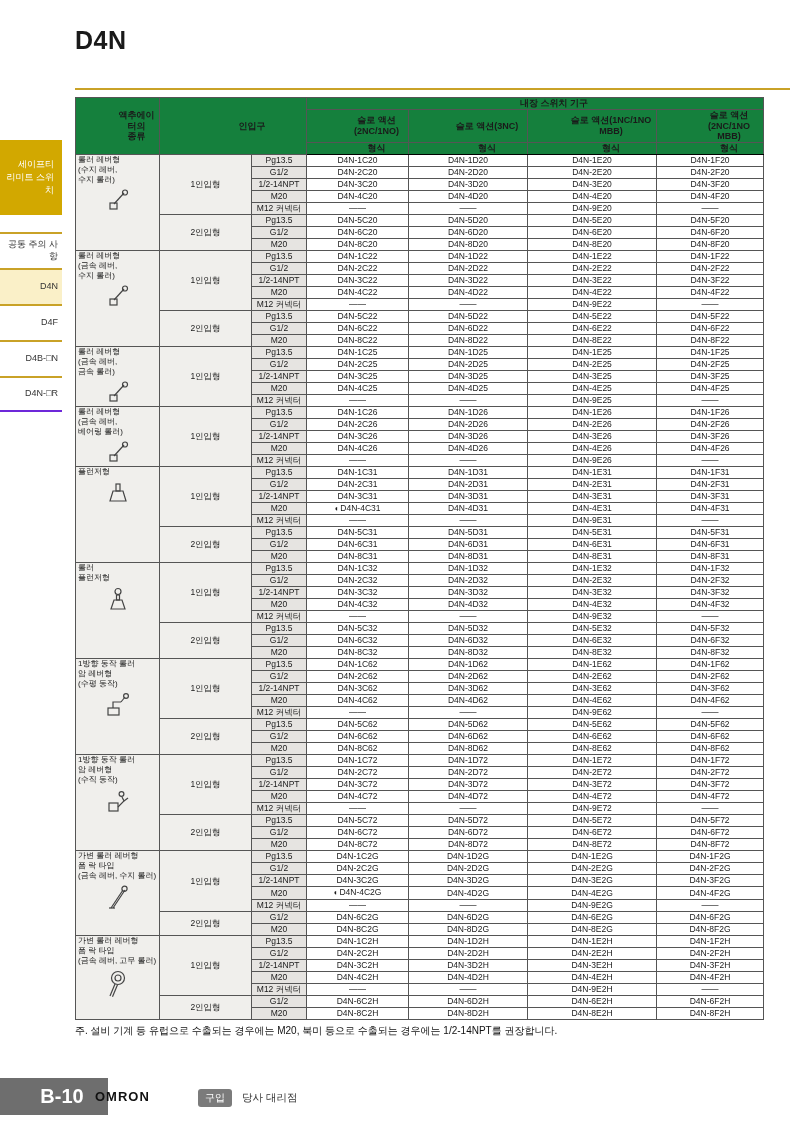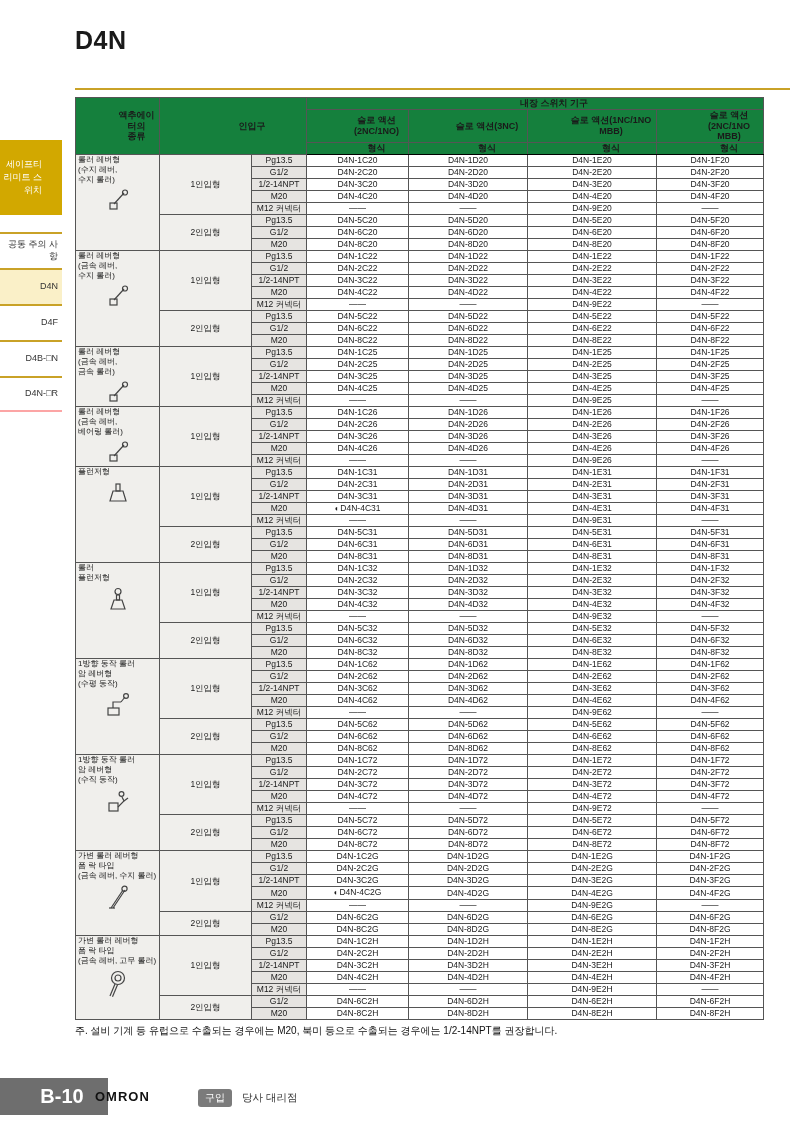--- a/index.html
+++ b/index.html
@@ -6,26 +6,26 @@
   body{font-family:"Liberation Sans","DejaVu Sans",sans-serif;color:#1a1a1a;}
   #page{position:relative;width:793px;height:1123px;background:#fff;overflow:hidden;margin:0 auto;}
 
   
   #doc-title{position:absolute;left:75px;top:26px;font-size:25px;font-weight:bold;letter-spacing:0.5px;}
   #title-rule{position:absolute;left:75px;top:88px;width:715px;height:2px;background:#C9A227;}
 
   
   #side-primary{position:absolute;left:0;top:140px;width:62px;height:75px;background:#D2A800;color:#fff;
     display:flex;align-items:center;justify-content:flex-end;text-align:right;font-size:9px;line-height:1.45;
-    padding-right:20px;box-sizing:border-box;white-space:pre-line;}
+    padding-right:8px;box-sizing:border-box;white-space:pre-line;}
   #side-nav{position:absolute;left:0;top:232px;width:62px;}
   .side-item{height:36px;border-top:2px solid #C9A227;display:flex;align-items:center;justify-content:flex-end;
     padding-right:4px;box-sizing:border-box;font-size:9px;color:#333;text-align:right;line-height:1.3;}
   .side-item.active{background:#FAF0C8;}
-  #side-nav .side-item:last-child{border-bottom:2px solid #fca5a5;}
+  #side-nav .side-item:last-child{border-bottom:2px solid #6d28d9;}
 
   
   #table-wrap{position:absolute;left:75px;top:97px;width:688px;}
   #table-title{font-size:12.5px;margin:0 0 4px 0;color:#111;}
   table.cat{border-collapse:collapse;table-layout:fixed;width:688px;}
   table.cat th,table.cat td{border:1px solid #555;padding:0 2px;height:11px;line-height:10.5px;
     font-size:8.5px;text-align:center;overflow:hidden;}
   table.cat{border:1.5px solid #000;}
   table.cat thead th{background:#15803d;font-weight:bold;font-size:9px;padding-left:40px;}
   thead tr.hdr-bottom th{border-bottom:1.5px solid #000;}

